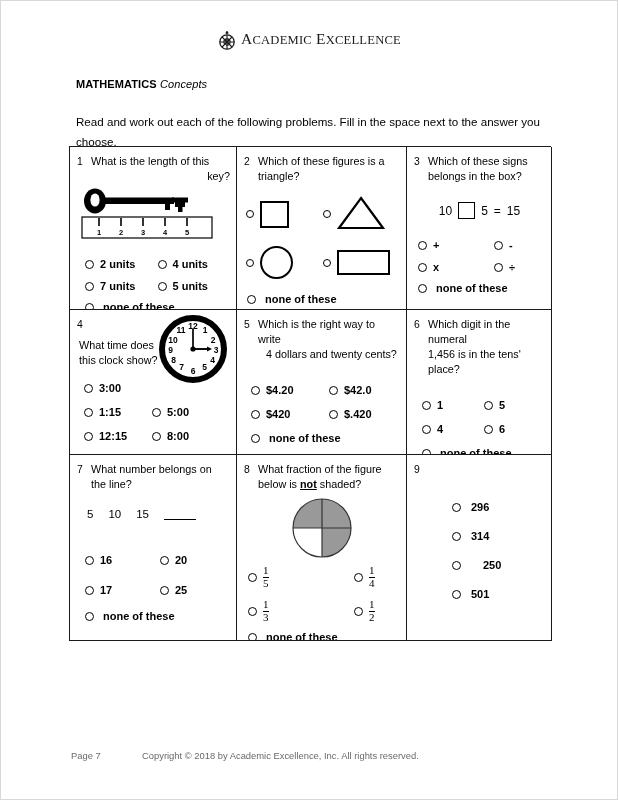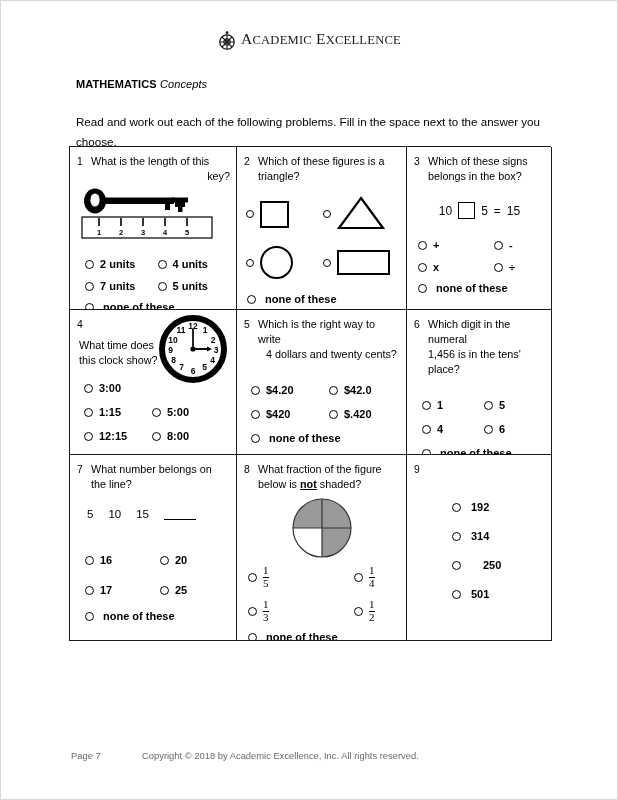--- a/index.html
+++ b/index.html
@@ -623,21 +623,21 @@
     </div>
 
     <div class="cell">
       <div class="stem">
         <span class="qnum">9</span>
       </div>
 
       <div style="margin:24px 0 0 38px;display:flex;flex-direction:column;row-gap:17px;">
         <div class="opt">
             <span class="bub"></span>
-            <span style="margin-left:4px;">192</span>
+            <span style="margin-left:4px;">296</span>
           </div>
         <div class="opt">
             <span class="bub"></span>
             <span style="margin-left:4px;">314</span>
           </div>
         <div class="opt">
             <span class="bub"></span>
             <span style="margin-left:16px;">250</span>
           </div>
         <div class="opt">

